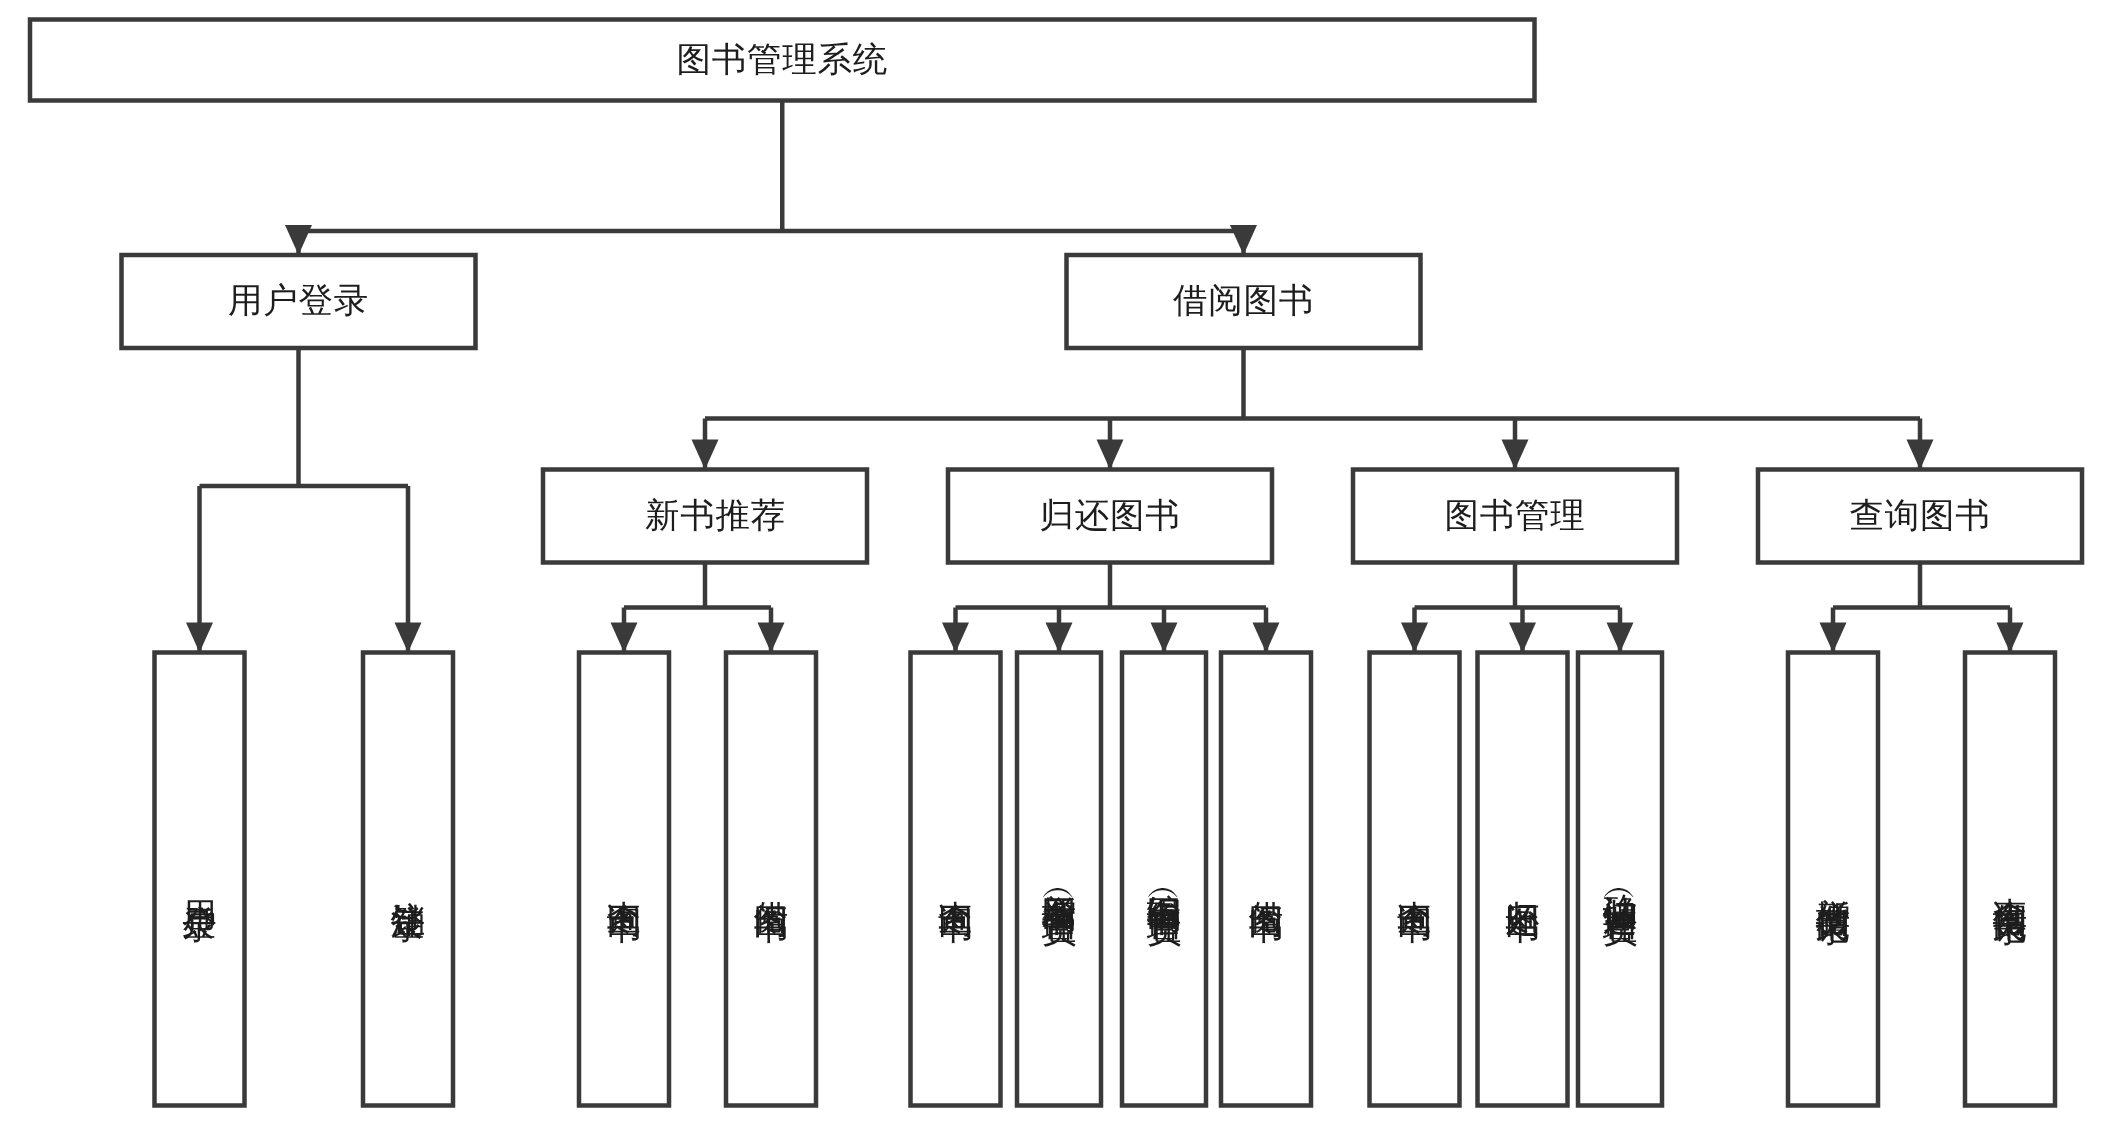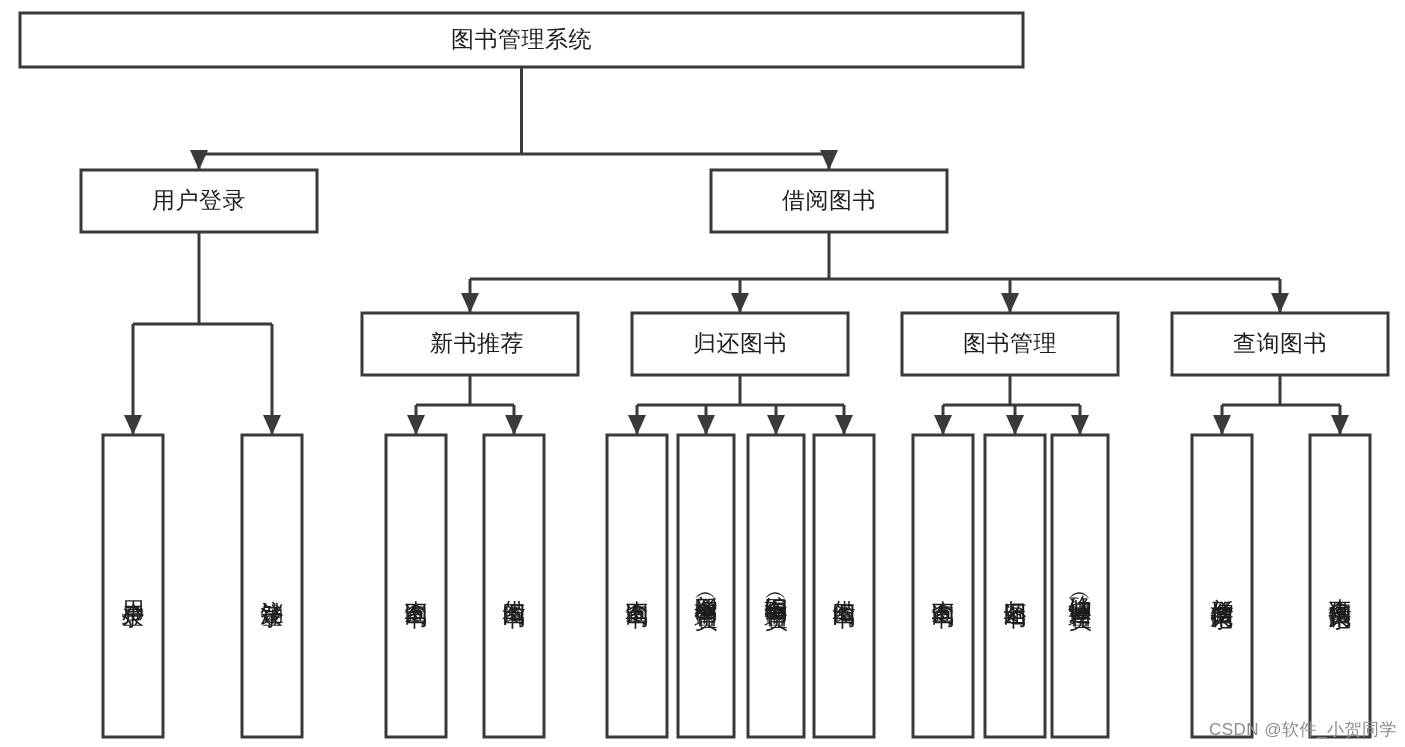--- a/index.html
+++ b/index.html
@@ -176,15 +176,14 @@
       <div class="node-label vertical" style="left: 678px; top: 435px; width: 56px; height: 302px; font-size: 23px; justify-content: center; align-items: center; padding-top: 0px;">新增图书（管理员）</div>
       <div class="node-label vertical" style="left: 748px; top: 435px; width: 56px; height: 302px; font-size: 23px; justify-content: center; align-items: center; padding-top: 0px;">编辑图书（管理员）</div>
       <div class="node-label vertical" style="left: 814px; top: 435px; width: 60px; height: 302px; font-size: 23px; justify-content: center; align-items: center; padding-top: 0px;">借阅图书</div>
       <div class="node-label vertical" style="left: 913px; top: 435px; width: 60px; height: 302px; font-size: 23px; justify-content: center; align-items: center; padding-top: 0px;">查询图书</div>
       <div class="node-label vertical" style="left: 985px; top: 435px; width: 60px; height: 302px; font-size: 23px; justify-content: center; align-items: center; padding-top: 0px;">归还图书</div>
       <div class="node-label vertical" style="left: 1052px; top: 435px; width: 56px; height: 302px; font-size: 23px; justify-content: center; align-items: center; padding-top: 0px;">确认归还（管理员）</div>
       <div class="node-label vertical" style="left: 1192px; top: 435px; width: 60px; height: 302px; font-size: 23px; justify-content: center; align-items: center; padding-top: 0px;">新增借阅记录</div>
       <div class="node-label vertical" style="left: 1310px; top: 435px; width: 60px; height: 302px; font-size: 23px; justify-content: center; align-items: center; padding-top: 0px;">查询借阅记录</div>
     </div>
 
-  <div class="watermark">CSDN @软件_小贺同学</div>
 
 </div>
 
 </body></html>

